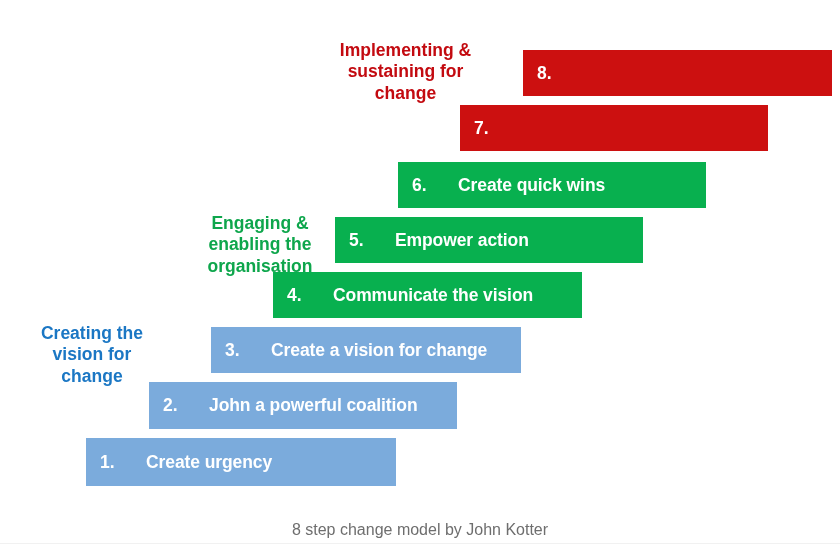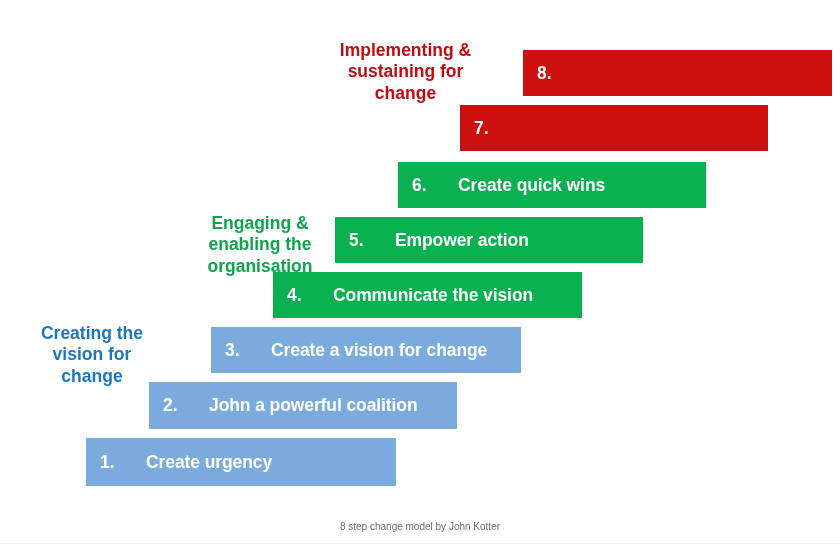--- a/index.html
+++ b/index.html
@@ -87,21 +87,21 @@
     color: #C30A10;
   }
 
   
   #caption {
     position: absolute;
     left: 0;
     top: 521px;
     width: 840px;
     text-align: center;
-    font-size: 10px;
+    font-size: 16px;
     color: #6e6e6e;
     font-family: "Liberation Sans", sans-serif;
   }
   #bottom-rule {
     position: absolute;
     left: 0;
     top: 543px;
     width: 840px;
     height: 1px;
     background: #f1f1f1;

